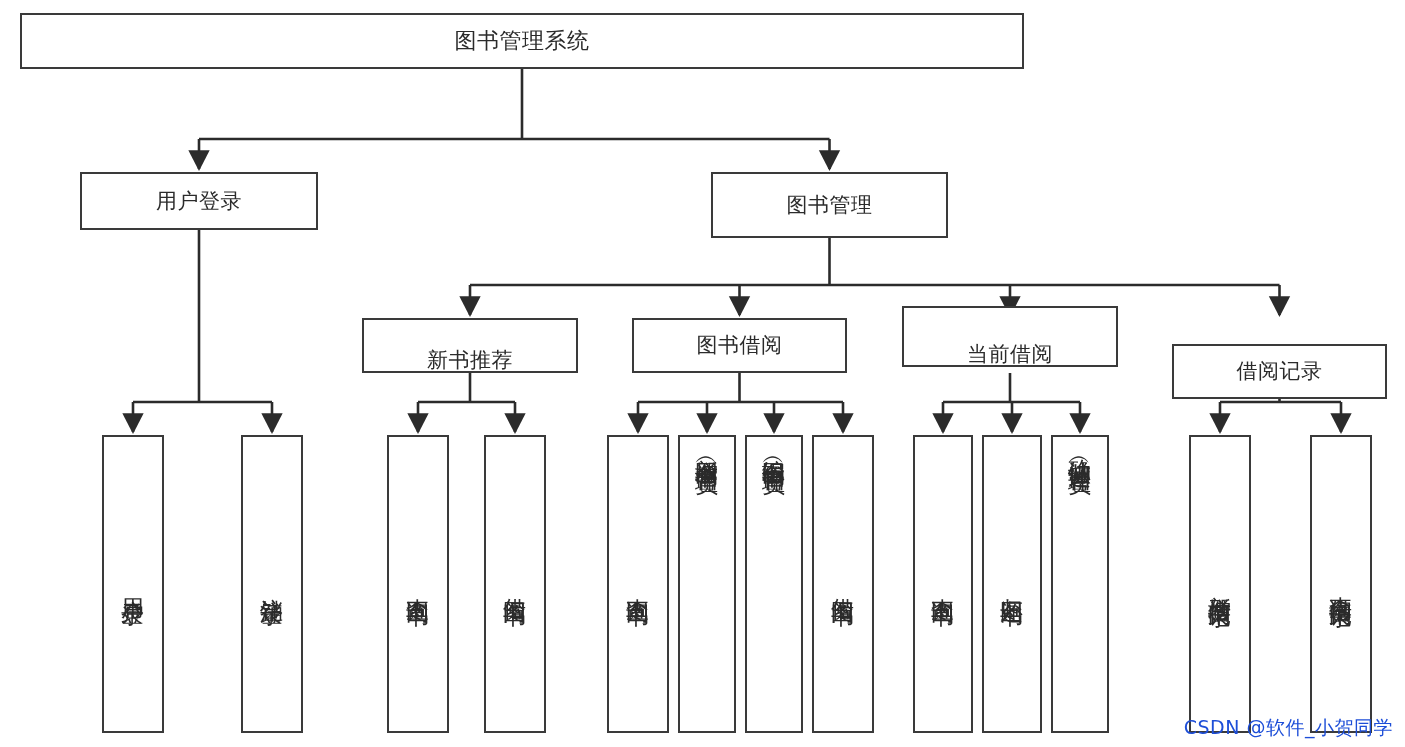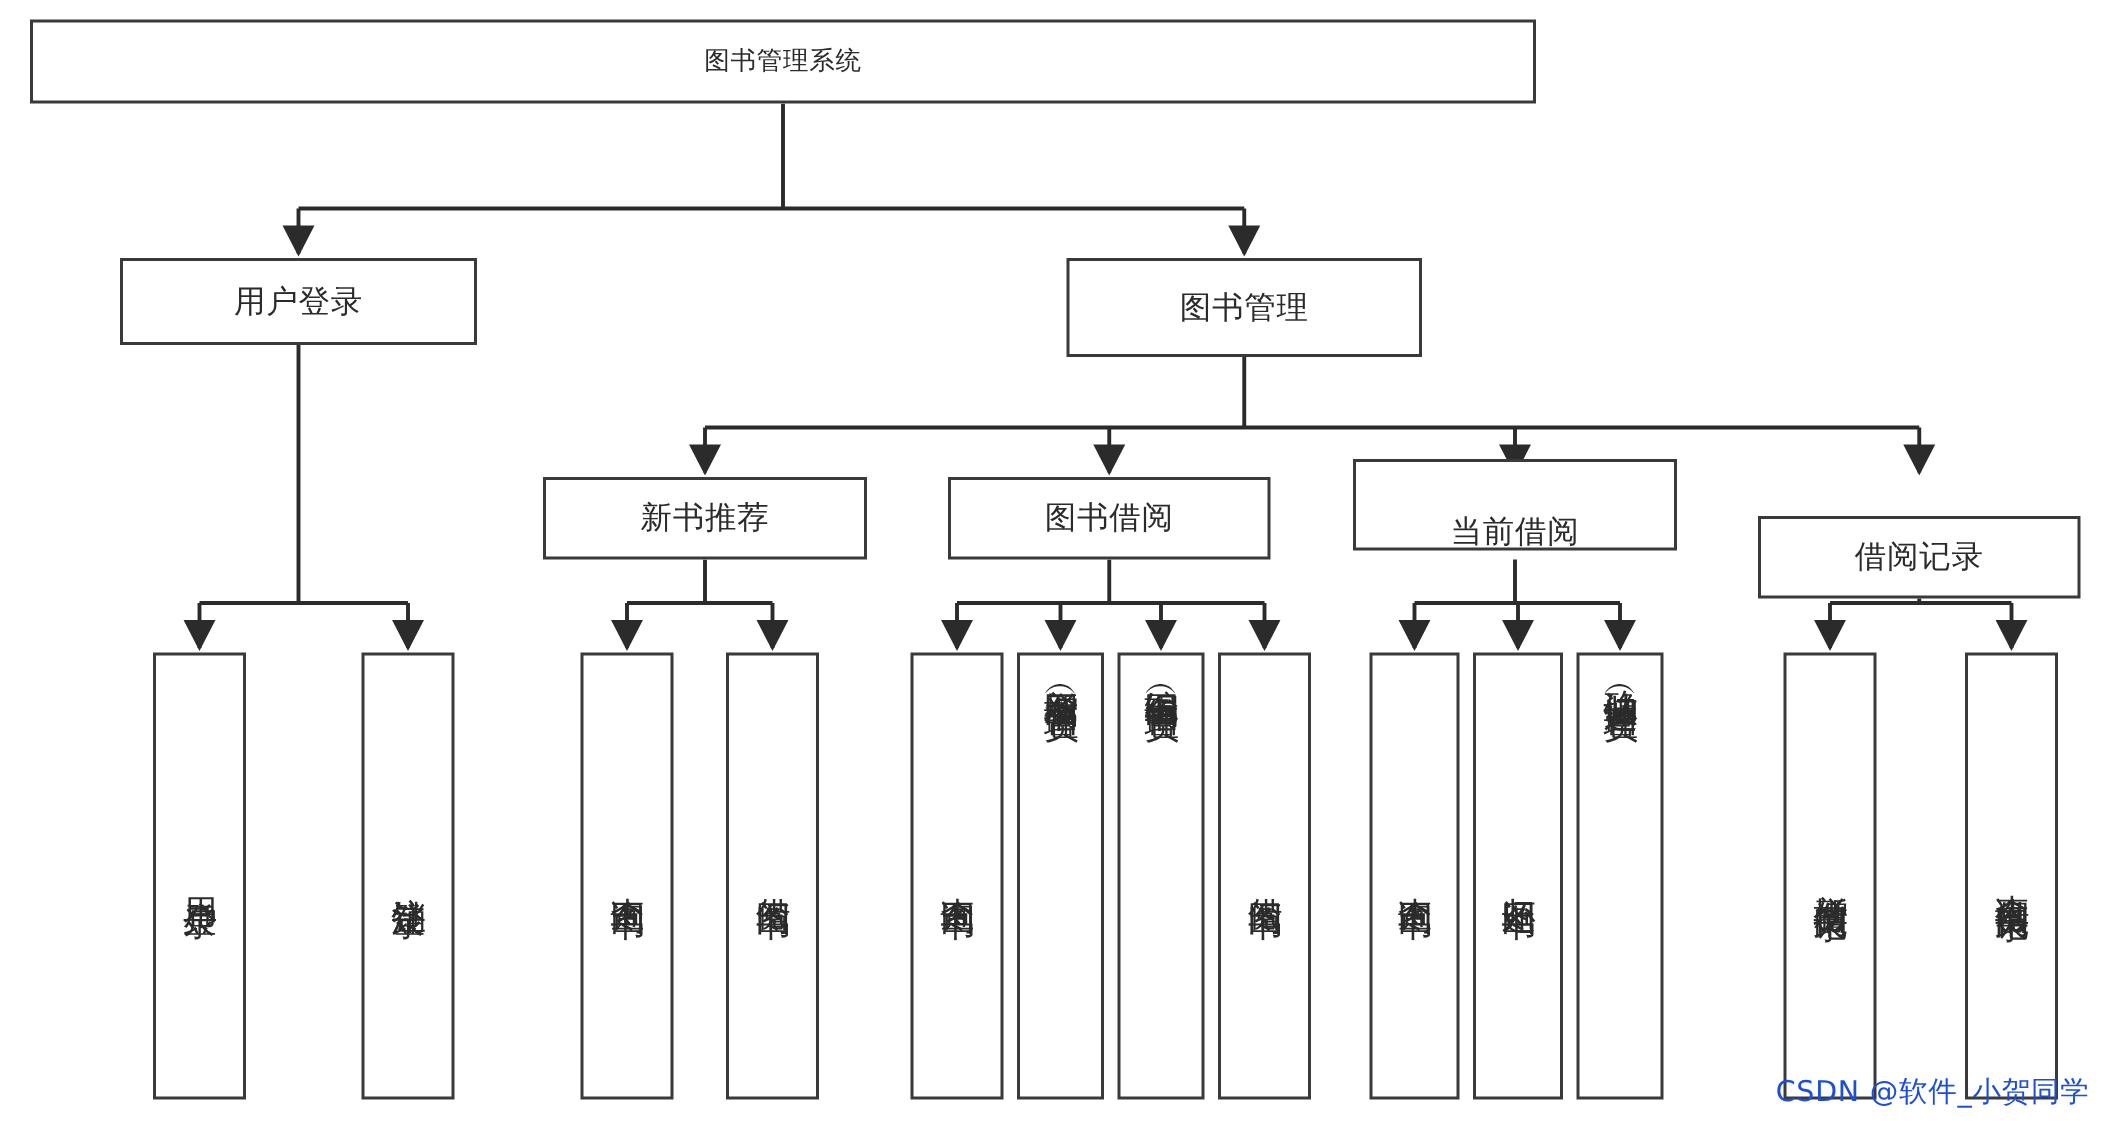--- a/index.html
+++ b/index.html
@@ -40,21 +40,21 @@
     color: #2b2b2b;
     letter-spacing: 0.5px;
     white-space: nowrap;
   }
   
   .node.h .label {
     font-size: 21px;
     line-height: 1;
   }
   .node.root .label {
-    font-size: 17px;
+    font-size: 22px;
   }
   
   .node.v {
     align-items: flex-start;
     justify-content: center;
     padding-top: 0;
   }
   .node.v .label {
     writing-mode: vertical-rl;
     text-orientation: upright;
@@ -134,21 +134,21 @@
   <div id="nodes-layer">
       <div class="node h root" style="left: 20px; top: 13px; width: 1004px; height: 56px;">
         <span class="label">图书管理系统</span>
       </div>
       <div class="node h" style="left: 80px; top: 172px; width: 238px; height: 58px;">
         <span class="label">用户登录</span>
       </div>
       <div class="node h" style="left: 711px; top: 172px; width: 237px; height: 66px;">
         <span class="label">图书管理</span>
       </div>
-      <div class="node h" style="left: 362px; top: 318px; width: 216px; height: 55px;">
+      <div class="node h" style="left: 362px; top: 318px; width: 216px; height: 55px; align-items: flex-end;">
         <span class="label">新书推荐</span>
       </div>
       <div class="node h" style="left: 632px; top: 318px; width: 215px; height: 55px;">
         <span class="label">图书借阅</span>
       </div>
       <div class="node h" style="left: 902px; top: 306px; width: 216px; height: 61px; align-items: flex-end;">
         <span class="label">当前借阅</span>
       </div>
       <div class="node h" style="left: 1172px; top: 318px; width: 215px; height: 55px; margin-top: 26px;">
         <span class="label">借阅记录</span>

